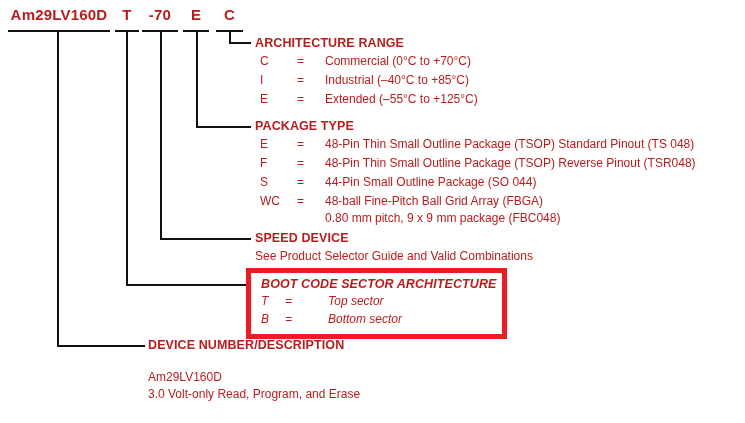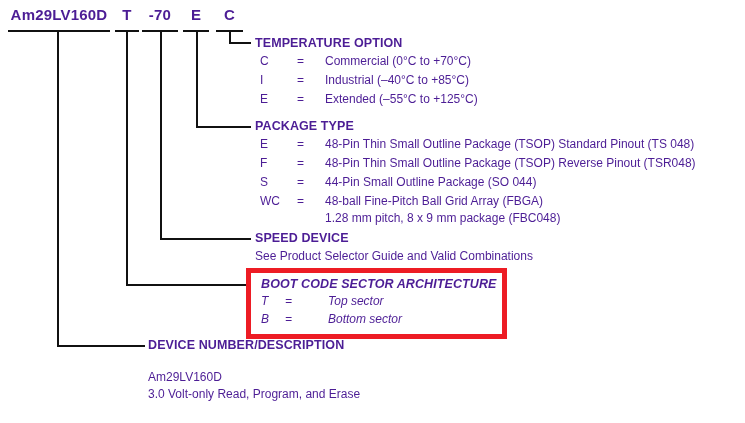--- a/index.html
+++ b/index.html
@@ -1,21 +1,21 @@
 <!DOCTYPE html>
 <html><head>
 <meta charset="utf-8">
 <style>
   html,body{margin:0;padding:0;background:#ffffff;}
   #canvas{
     position:relative;
     width:745px;height:423px;
     background:#ffffff;
     font-family:"Liberation Sans","DejaVu Sans",sans-serif;
-    color:#4c1d95;
+    color:#b91c1c;
     overflow:hidden;
   }
   
   .seg{
     position:absolute;top:7px;height:23px;
     border-bottom:2px solid #111;
     text-align:center;
     font-weight:bold;font-size:15px;line-height:16px;
     letter-spacing:0.2px;
     white-space:nowrap;
@@ -68,21 +68,21 @@
   <div class="line" style="left:160px;top:30px;width:2px;height:210px;"></div>
   <div class="line" style="left:160px;top:238px;width:91px;height:2px;"></div>
 
   <div class="line" style="left:196px;top:30px;width:2px;height:98px;"></div>
   <div class="line" style="left:196px;top:126px;width:55px;height:2px;"></div>
 
   <div class="line" style="left:229px;top:30px;width:2px;height:14px;"></div>
   <div class="line" style="left:229px;top:42px;width:22px;height:2px;"></div>
 
   <div class="block" style="left:255px;top:34px;">
-    <div class="h">TEMPERATURE OPTION</div>
+    <div class="h">ARCHITECTURE RANGE</div>
     <div class="row">
       <span class="c">C</span>
       <span class="e">=</span>
       <span class="d">Commercial (0°C to +70°C)</span>
     </div>
     <div class="row">
       <span class="c">I</span>
       <span class="e">=</span>
       <span class="d">Industrial (–40°C to +85°C)</span>
     </div>
@@ -109,21 +109,21 @@
       <span class="c">S</span>
       <span class="e">=</span>
       <span class="d">44-Pin Small Outline Package (SO 044)</span>
     </div>
     <div class="row">
       <span class="c">WC</span>
       <span class="e">=</span>
       <span class="d">48-ball Fine-Pitch Ball Grid Array (FBGA)</span>
     </div>
     <div class="row cont">
-      <span class="d">1.28 mm pitch, 8 x 9 mm package (FBC048)</span>
+      <span class="d">0.80 mm pitch, 9 x 9 mm package (FBC048)</span>
     </div>
   </div>
 
   <div class="block" style="left:255px;top:229px;">
     <div class="h">SPEED DEVICE</div>
     <div class="row">
       <span class="d" style="line-height:18px;">See Product Selector Guide and Valid Combinations</span>
     </div>
   </div>
 

